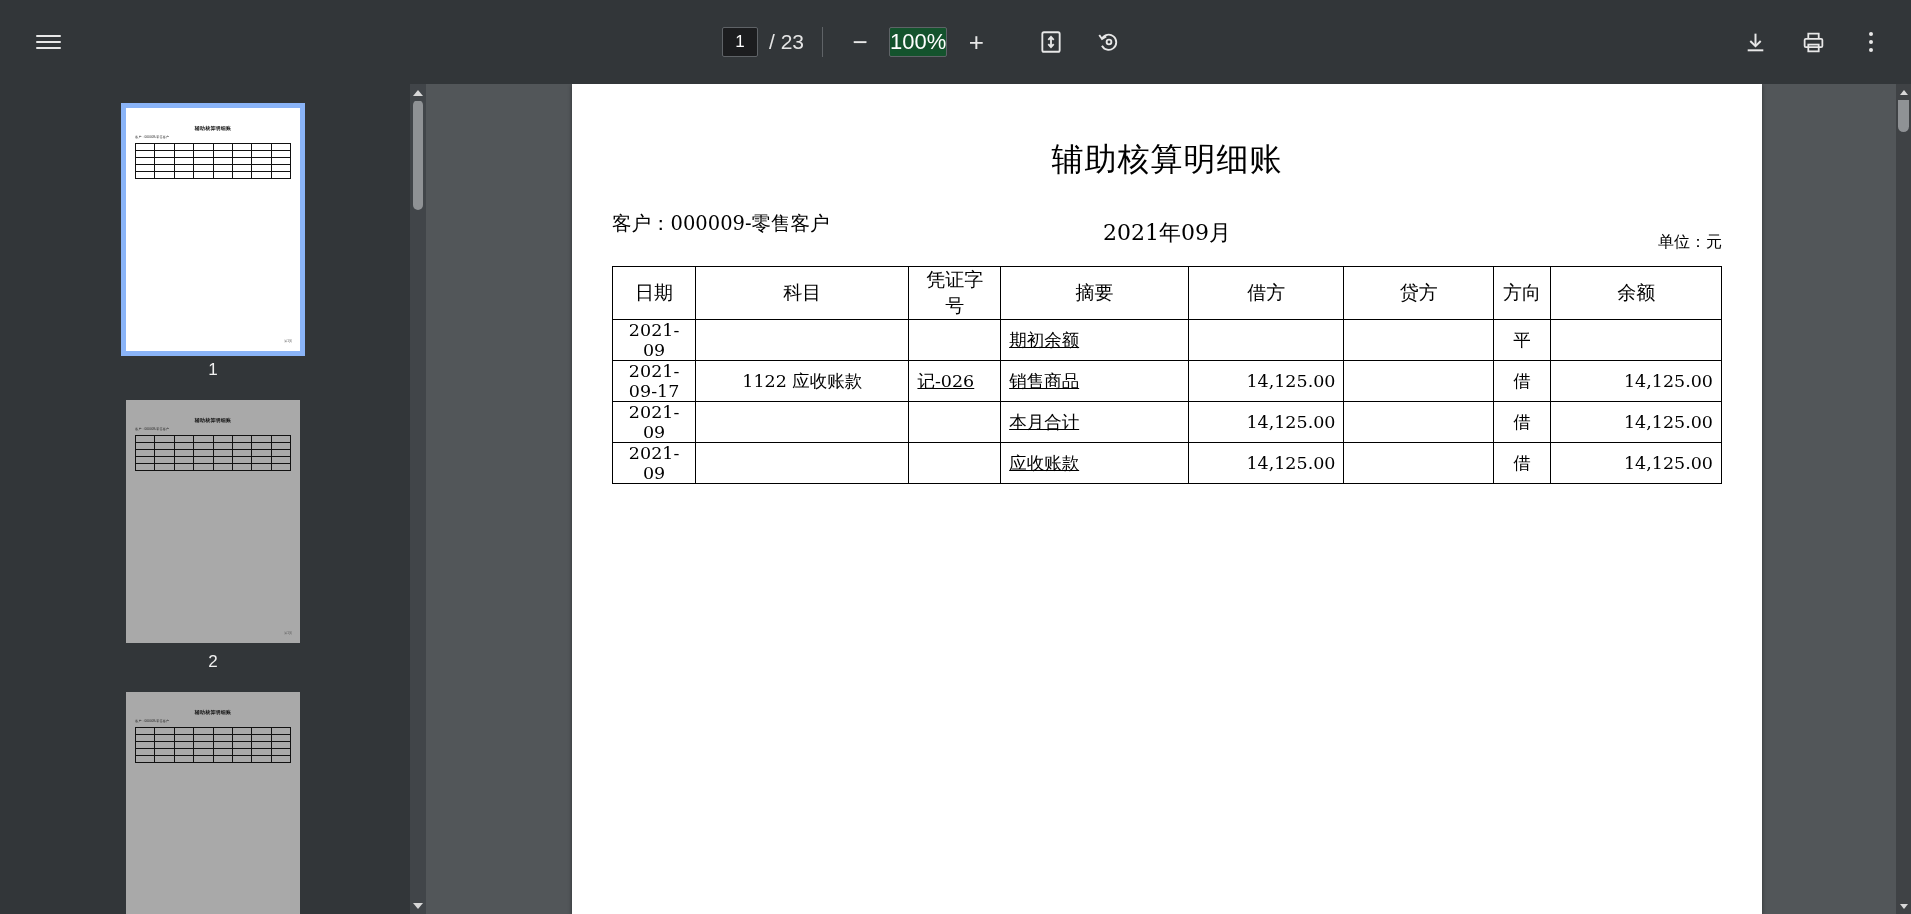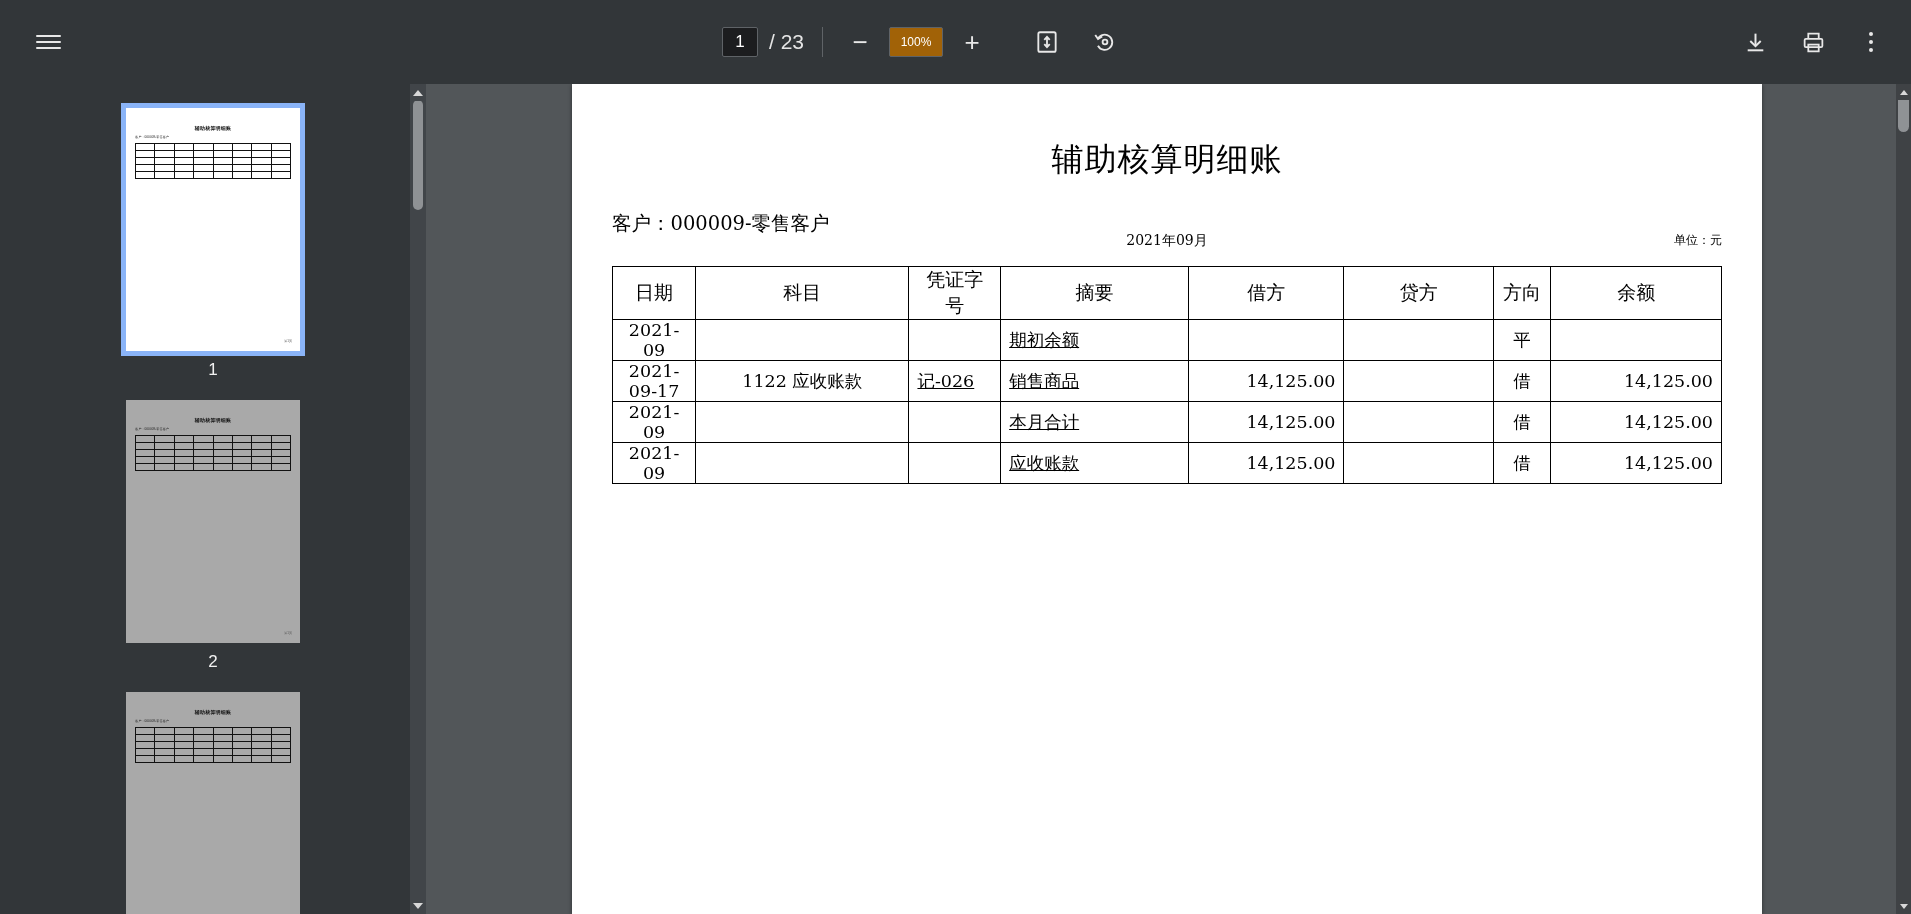--- a/index.html
+++ b/index.html
@@ -101,25 +101,25 @@
     border-radius: 50%;
     cursor: pointer;
     color: #e8e8e8;
     font-size: 26px;
     line-height: 1;
     user-select: none;
   }
   .zoom-value {
     min-width: 54px;
     height: 30px;
-    background: #a16207;
+    background: #14532d;
     border: 1px solid #5f6367;
     border-radius: 2px;
     color: #fff;
-    font-size: 12px;
+    font-size: 22px;
     display: flex;
     align-items: center;
     justify-content: center;
     margin: 0 10px;
     box-sizing: border-box;
   }
   .fit-btn { margin-left: 34px; }
   .rotate-btn { margin-left: 14px; }
 
   .tb-right {
@@ -310,32 +310,32 @@
     height: 22px;
   }
   .doc-cust {
     font-family: "DejaVu Serif", "Liberation Serif", serif;
     font-size: 19.5px;
     color: #000;
   }
   .doc-period {
     position: absolute;
     left: 0; right: 0;
-    top: 22px;
+    top: 8px;
     text-align: center;
     font-family: "DejaVu Serif", "Liberation Serif", serif;
-    font-size: 14px;
+    font-size: 22px;
     color: #000;
   }
   .doc-unit {
     position: absolute;
     right: 0;
     top: 22px;
     font-family: "DejaVu Serif", "Liberation Serif", serif;
-    font-size: 12px;
+    font-size: 16px;
     color: #000;
   }
   table.ledger {
     margin-top: 34px;
     width: 100%;
     border-collapse: collapse;
     font-family: "DejaVu Serif", "Liberation Serif", serif;
     color: #000;
   }
   table.ledger th, table.ledger td {

